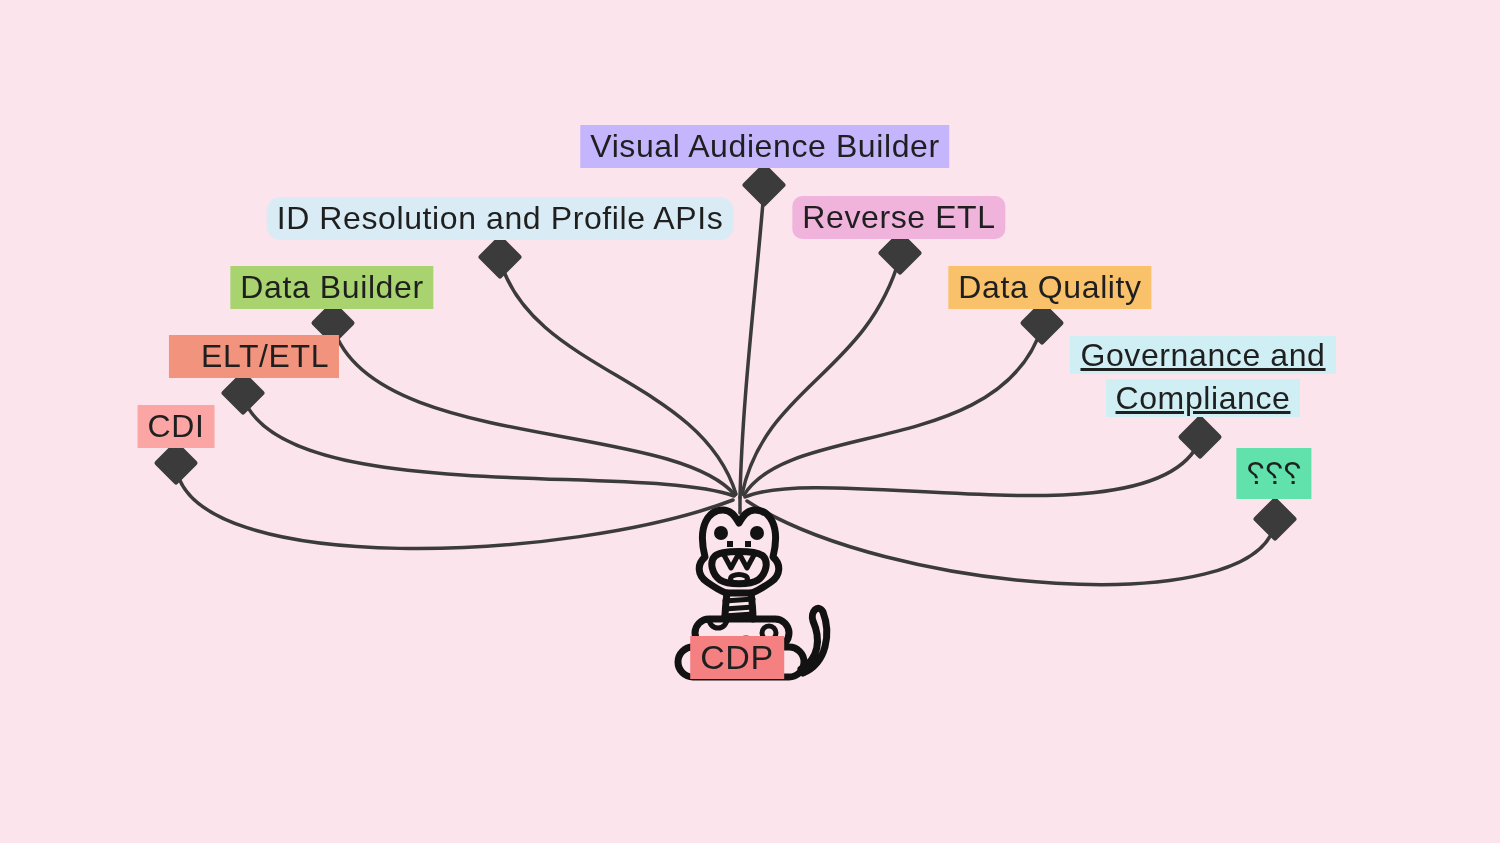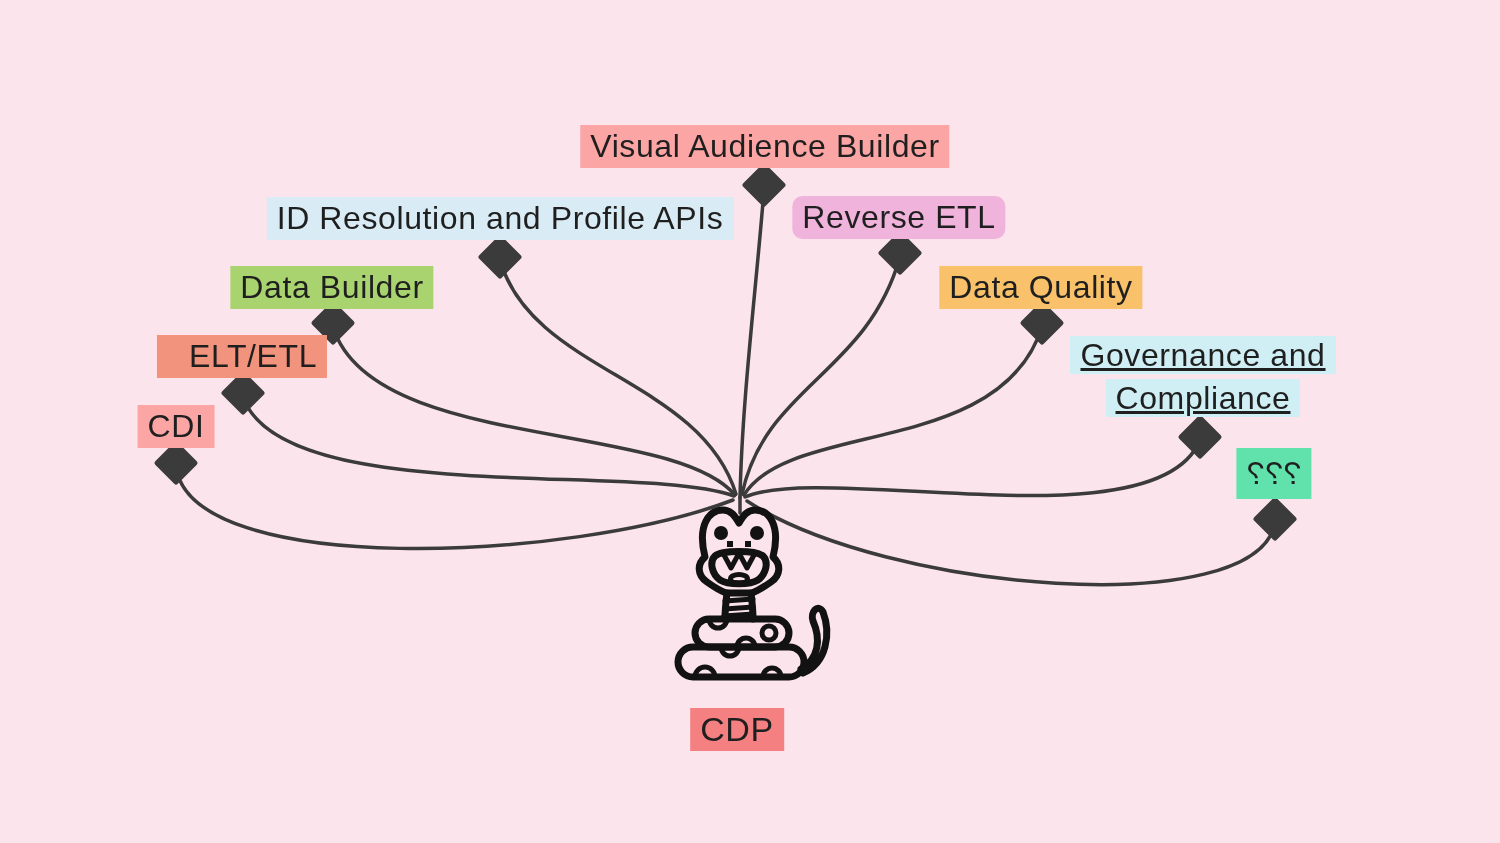--- a/index.html
+++ b/index.html
@@ -39,30 +39,30 @@
     line-height: 43px;
     padding: 0 10px;
     white-space: nowrap;
     color: var(--text, #1F1F1F);
   }
   .n-vab        { left: 765px;  top: 125px; }
   .n-idres      { left: 500px;  top: 197px; }
   .n-revetl     { left: 899px;  top: 196px; border-radius: 10px; }
   .n-datastorage{ left: 332px;  top: 266px; }
   .n-dataquality{ left: 1041px; top: 266px; }
-  .n-eltetl     { left: 242px;  top: 335px; padding-left: 32px; }
+  .n-eltetl     { left: 254px;  top: 335px; padding-left: 32px; }
   .n-gov        { left: 1203px; top: 334px; width: 330px;
                   white-space: normal; text-align: center;
                   padding: 0; background: transparent !important; text-decoration: underline; }
   .n-gov .hl    { padding: 1px 10px;
                   -webkit-box-decoration-break: clone; box-decoration-break: clone; }
   .n-cdi        { left: 176px;  top: 405px; }
   .n-unknown    { left: 1274px; top: 448px; padding: 4px 10px; }
   .n-unknown .mirror { display: inline-block; transform: scaleX(-1); }
-  .n-cdp        { left: 737px;  top: 708px; font-size: 34px; }
+  .n-cdp        { left: 737px;  top: 636px; font-size: 34px; }
   .snake {
     position: absolute;
     left: 665px; top: 497px;
     width: 170px; height: 185px;
     color: var(--snake, #121212);
   }
   .snake .s-main   { fill: none; stroke: currentColor; stroke-width: 7;   stroke-linecap: round; stroke-linejoin: round; }
   .snake .s-detail { fill: none; stroke: currentColor; stroke-width: 5;   stroke-linecap: round; stroke-linejoin: round; }
   .snake .s-fill   { fill: currentColor; stroke: none; }
 </style>
@@ -88,29 +88,29 @@
     <path class="diamond" d="M 500,238 L 519,257 L 500,276 L 481,257 Z"></path>
     <path class="diamond" d="M 900,234 L 919,253 L 900,272 L 881,253 Z"></path>
     <path class="diamond" d="M 333,304 L 352,323 L 333,342 L 314,323 Z"></path>
     <path class="diamond" d="M 1042,304 L 1061,323 L 1042,342 L 1023,323 Z"></path>
     <path class="diamond" d="M 243,374 L 262,393 L 243,412 L 224,393 Z"></path>
     <path class="diamond" d="M 1200,418 L 1219,437 L 1200,456 L 1181,437 Z"></path>
     <path class="diamond" d="M 176,444 L 195,463 L 176,482 L 157,463 Z"></path>
     <path class="diamond" d="M 1275,500 L 1294,519 L 1275,538 L 1256,519 Z"></path>
   </svg>
 
-  <div class="label n-vab" style="background: #fca5a5;">Visual Audience Builder</div>
+  <div class="label n-vab" style="background: #c4b5fd;">Visual Audience Builder</div>
 
-  <div class="label n-idres" style="background: rgb(217, 235, 244);">ID Resolution and Profile APIs</div>
+  <div class="label n-idres" style="background: rgb(217, 235, 244); border-radius: 14px;">ID Resolution and Profile APIs</div>
 
   <div class="label n-revetl" style="background: rgb(240, 179, 220);">Reverse ETL</div>
 
   <div class="label n-datastorage" style="background: rgb(168, 211, 110);">Data Builder</div>
 
-  <div class="label n-dataquality" style="background: rgb(248, 193, 106);">Data Quality</div>
+  <div class="label n-dataquality" style="background: rgb(248, 193, 106); margin-left: 9px;">Data Quality</div>
 
   <div class="label n-eltetl" style="background: rgb(242, 147, 125);">ELT/ETL</div>
 
   <div class="label n-gov">
     <span class="hl" style="background: rgb(208, 239, 245);">Governance and Compliance</span>
   </div>
 
   <div class="label n-cdi" style="background: #fca5a5;">CDI</div>
 
   <div class="label n-unknown" style="background: rgb(97, 226, 172);">

